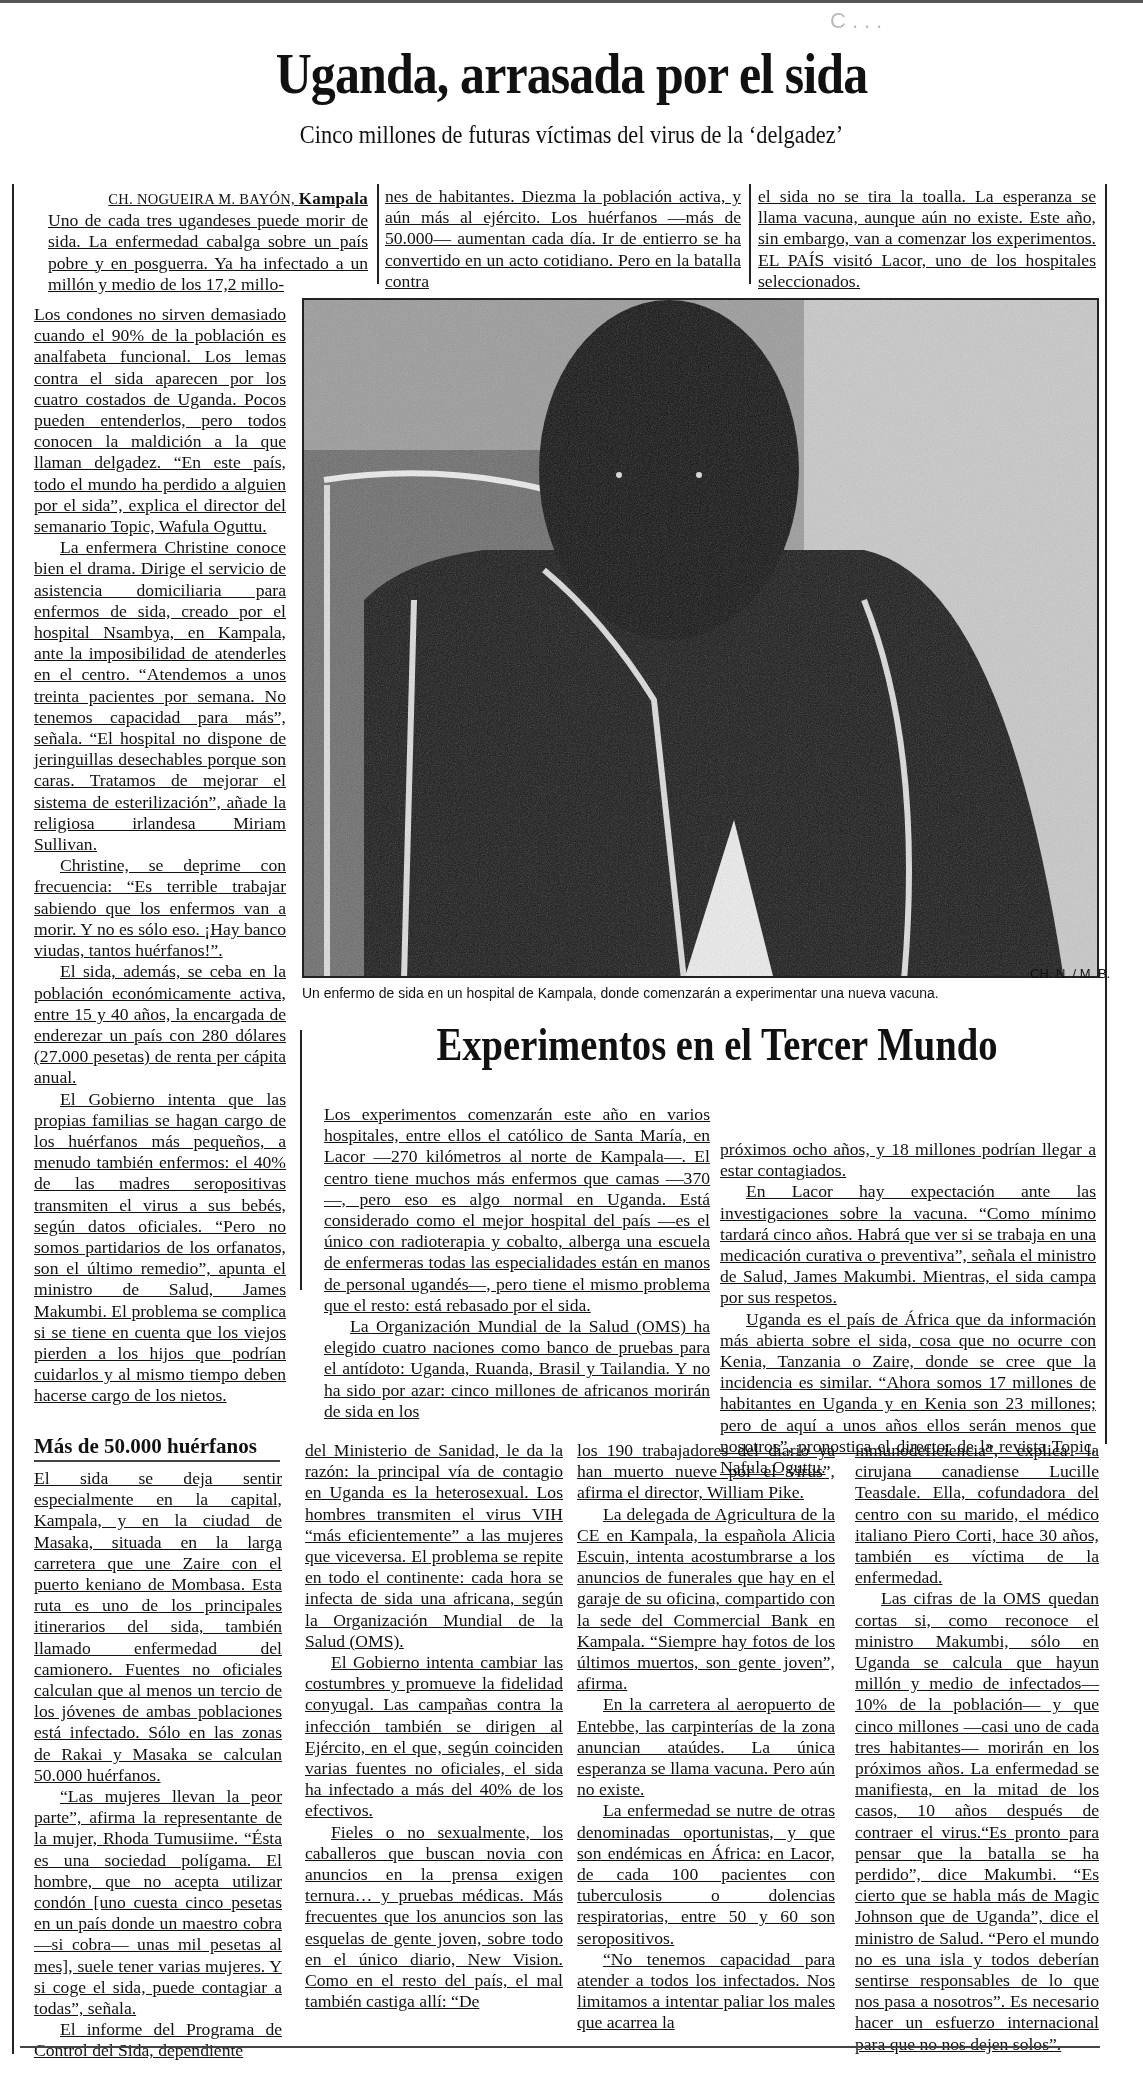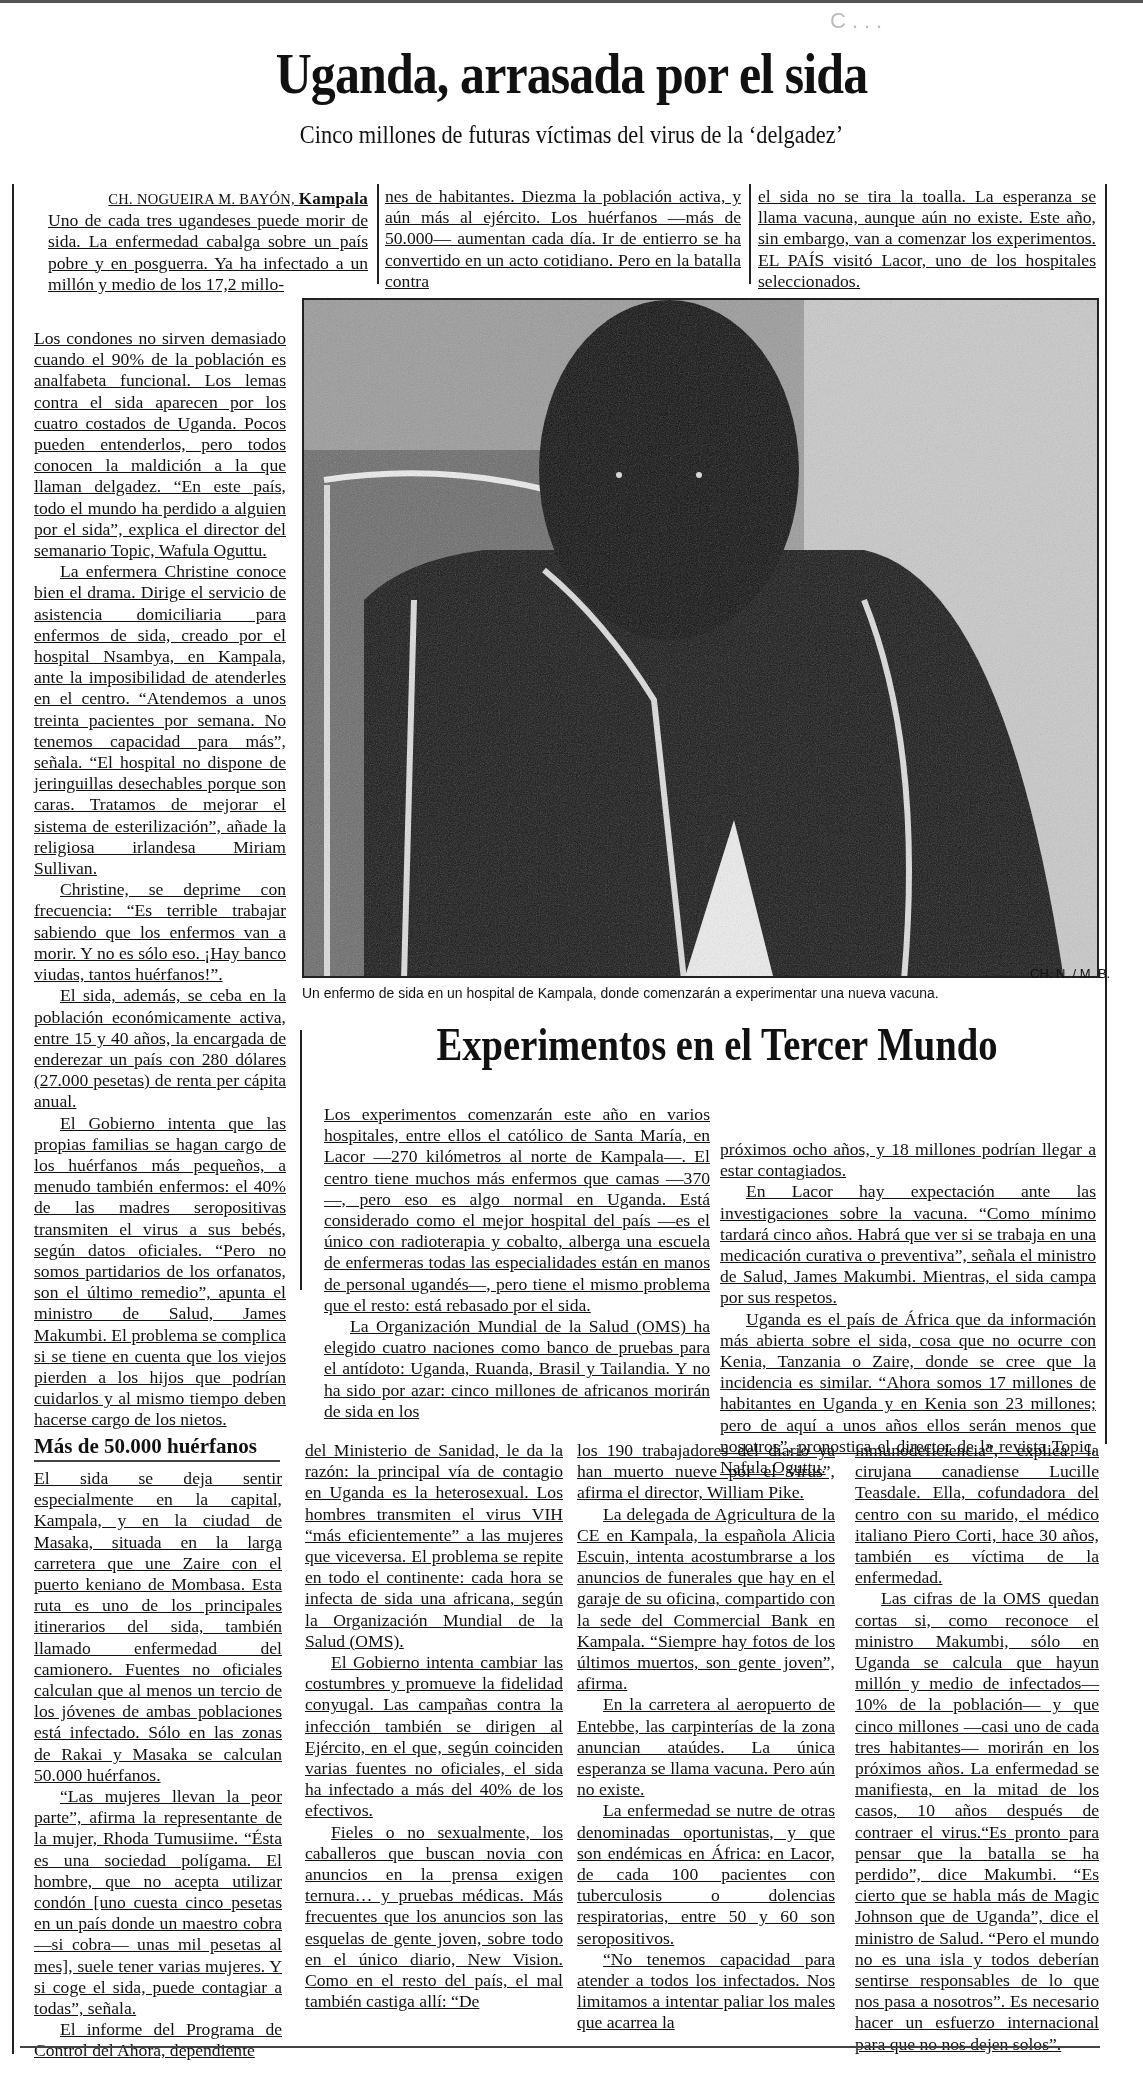--- a/index.html
+++ b/index.html
@@ -42,21 +42,21 @@
 <div class="abs body" style="left:385px; top:186px; width:356px;">
   <p class="noindent">nes de habitantes. Diezma la población activa, y aún más al ejército. Los huérfanos —más de 50.000— aumentan cada día. Ir de entierro se ha convertido en un acto cotidiano. Pero en la batalla contra</p>
 </div>
 <div class="abs vrule" style="left:749px; top:184px; height:100px;"></div>
 <div class="abs body" style="left:758px; top:186px; width:338px;">
   <p class="noindent">el sida no se tira la toalla. La esperanza se llama vacuna, aunque aún no existe. Este año, sin embargo, van a comenzar los experimentos. EL PAÍS visitó Lacor, uno de los hospitales seleccionados.</p>
 </div>
 <div class="abs vrule" style="left:1105px; top:184px; height:1260px;"></div>
 <div class="abs vrule" style="left:12px; top:184px; height:1870px;"></div>
 
-<div class="abs body" style="left:34px; top:304px; width:252px;margin-top:24px;">
+<div class="abs body" style="left:34px; top:304px; width:252px;">
   <p class="noindent">Los condones no sirven demasiado cuando el 90% de la población es analfabeta funcional. Los lemas contra el sida aparecen por los cuatro costados de Uganda. Pocos pueden entenderlos, pero todos conocen la maldición a la que llaman delgadez. “En este país, todo el mundo ha perdido a alguien por el sida”, explica el director del semanario Topic, Wafula Oguttu.</p>
   <p>La enfermera Christine conoce bien el drama. Dirige el servicio de asistencia domiciliaria para enfermos de sida, creado por el hospital Nsambya, en Kampala, ante la imposibilidad de atenderles en el centro. “Atendemos a unos treinta pacientes por semana. No tenemos capacidad para más”, señala. “El hospital no dispone de jeringuillas desechables porque son caras. Tratamos de mejorar el sistema de esterilización”, añade la religiosa irlandesa Miriam Sullivan.</p>
   <p>Christine, se deprime con frecuencia: “Es terrible trabajar sabiendo que los enfermos van a morir. Y no es sólo eso. ¡Hay banco viudas, tantos huérfanos!”.</p>
   <p>El sida, además, se ceba en la población económicamente activa, entre 15 y 40 años, la encargada de enderezar un país con 280 dólares (27.000 pesetas) de renta per cápita anual.</p>
   <p>El Gobierno intenta que las propias familias se hagan cargo de los huérfanos más pequeños, a menudo también enfermos: el 40% de las madres seropositivas transmiten el virus a sus bebés, según datos oficiales. “Pero no somos partidarios de los orfanatos, son el último remedio”, apunta el ministro de Salud, James Makumbi. El problema se complica si se tiene en cuenta que los viejos pierden a los hijos que podrían cuidarlos y al mismo tiempo deben hacerse cargo de los nietos.</p>
 </div>
 
 <div class="abs photo">
   <svg width="797" height="680" viewBox="0 0 797 680">
     <defs>
@@ -98,21 +98,21 @@
   <p class="noindent">próximos ocho años, y 18 millones podrían llegar a estar contagiados.</p>
   <p>En Lacor hay expectación ante las investigaciones sobre la vacuna. “Como mínimo tardará cinco años. Habrá que ver si se trabaja en una medicación curativa o preventiva”, señala el ministro de Salud, James Makumbi. Mientras, el sida campa por sus respetos.</p>
   <p>Uganda es el país de África que da información más abierta sobre el sida, cosa que no ocurre con Kenia, Tanzania o Zaire, donde se cree que la incidencia es similar. “Ahora somos 17 millones de habitantes en Uganda y en Kenia son 23 millones; pero de aquí a unos años ellos serán menos que nosotros”, pronostica el director de la revista Topic, Nafula Oguttu.</p>
 </div>
 
 <div class="abs sidehead">Más de 50.000 huérfanos</div>
 <div class="abs hrule" style="left:34px; top:1460px; width:246px;"></div>
 <div class="abs body" style="left:34px; top:1468px; width:248px;">
   <p class="noindent">El sida se deja sentir especialmente en la capital, Kampala, y en la ciudad de Masaka, situada en la larga carretera que une Zaire con el puerto keniano de Mombasa. Esta ruta es uno de los principales itinerarios del sida, también llamado enfermedad del camionero. Fuentes no oficiales calculan que al menos un tercio de los jóvenes de ambas poblaciones está infectado. Sólo en las zonas de Rakai y Masaka se calculan 50.000 huérfanos.</p>
   <p>“Las mujeres llevan la peor parte”, afirma la representante de la mujer, Rhoda Tumusiime. “Ésta es una sociedad polígama. El hombre, que no acepta utilizar condón [uno cuesta cinco pesetas en un país donde un maestro cobra —si cobra— unas mil pesetas al mes], suele tener varias mujeres. Y si coge el sida, puede contagiar a todas”, señala.</p>
-  <p>El informe del Programa de Control del Ahora, dependiente</p>
+  <p>El informe del Programa de Control del Sida, dependiente</p>
 </div>
 <div class="abs body" style="left:305px; top:1440px; width:258px;">
   <p class="noindent">del Ministerio de Sanidad, le da la razón: la principal vía de contagio en Uganda es la heterosexual. Los hombres transmiten el virus VIH “más eficientemente” a las mujeres que viceversa. El problema se repite en todo el continente: cada hora se infecta de sida una africana, según la Organización Mundial de la Salud (OMS).</p>
   <p>El Gobierno intenta cambiar las costumbres y promueve la fidelidad conyugal. Las campañas contra la infección también se dirigen al Ejército, en el que, según coinciden varias fuentes no oficiales, el sida ha infectado a más del 40% de los efectivos.</p>
   <p>Fieles o no sexualmente, los caballeros que buscan novia con anuncios en la prensa exigen ternura… y pruebas médicas. Más frecuentes que los anuncios son las esquelas de gente joven, sobre todo en el único diario, New Vision. Como en el resto del país, el mal también castiga allí: “De</p>
 </div>
 <div class="abs body" style="left:577px; top:1440px; width:258px;">
   <p class="noindent">los 190 trabajadores del diario ya han muerto nueve por el virus”, afirma el director, William Pike.</p>
   <p>La delegada de Agricultura de la CE en Kampala, la española Alicia Escuin, intenta acostumbrarse a los anuncios de funerales que hay en el garaje de su oficina, compartido con la sede del Commercial Bank en Kampala. “Siempre hay fotos de los últimos muertos, son gente joven”, afirma.</p>
   <p>En la carretera al aeropuerto de Entebbe, las carpinterías de la zona anuncian ataúdes. La única esperanza se llama vacuna. Pero aún no existe.</p>

